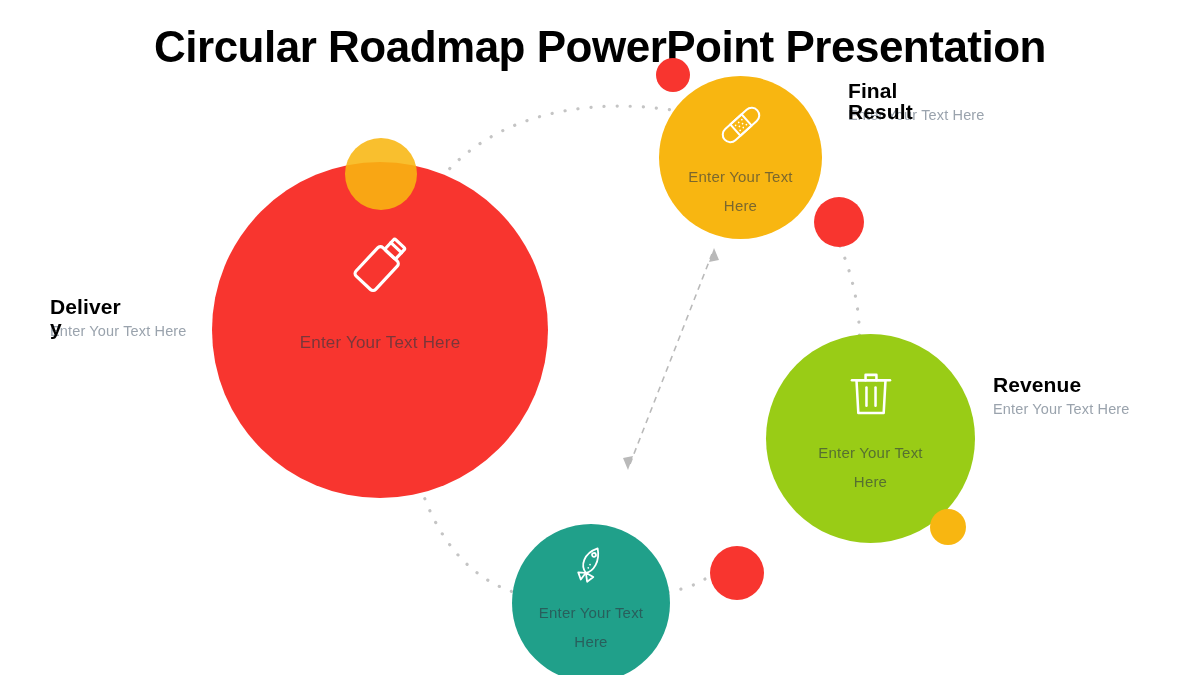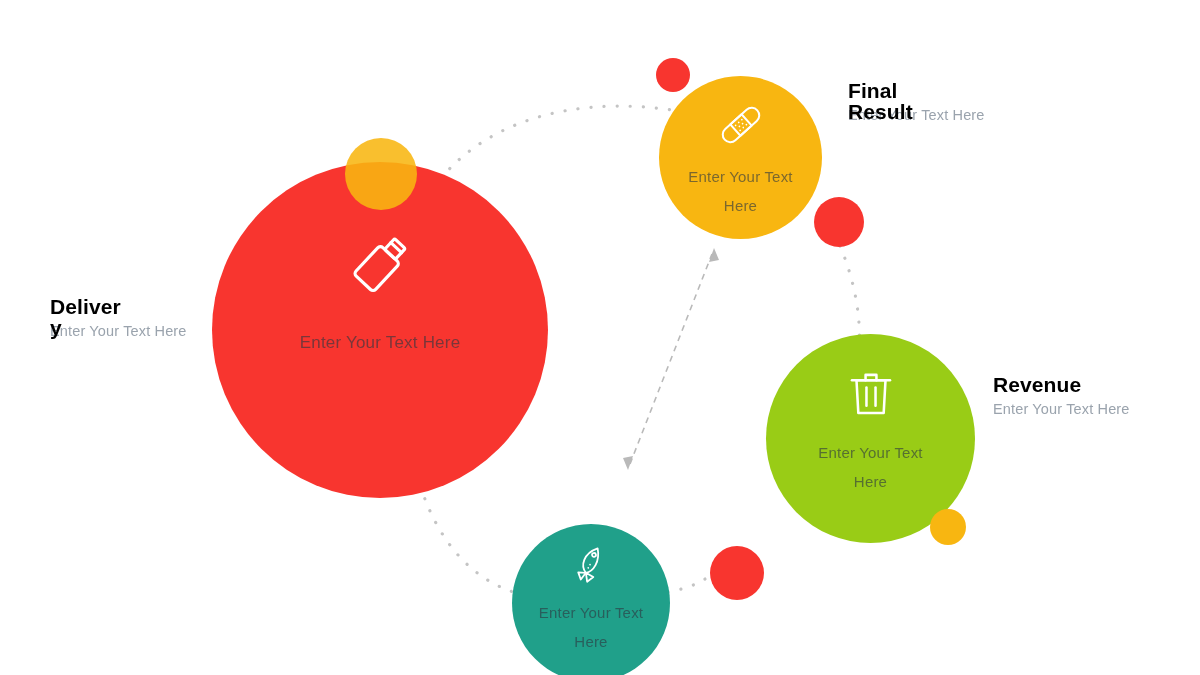--- a/index.html
+++ b/index.html
@@ -182,20 +182,21 @@
 
   #label-final .label-stack .label-title { width: 70px; }
   #label-revenue .label-stack .label-title { width: 95px; }
   #label-delivery .label-stack .label-title { width: 78px; }
 </style>
 </head>
 <body>
 
 <div id="slide">
 
+  <div id="title">Circular Roadmap PowerPoint Presentation</div>
 
   <svg id="connectors" viewBox="0 0 1200 675" xmlns="http://www.w3.org/2000/svg">
 
     <path d="M 400 300 C 400 160 520 88 672 110" fill="none" stroke="#c4c4c4" stroke-width="3.2" stroke-linecap="round" stroke-dasharray="0.1 13"></path>
 
     <path d="M 840 246 C 858 288 862 330 858 356" fill="none" stroke="#c4c4c4" stroke-width="3.2" stroke-linecap="round" stroke-dasharray="0.1 13"></path>
 
     <path d="M 404 370 C 404 500 452 576 520 594" fill="none" stroke="#c4c4c4" stroke-width="3.2" stroke-linecap="round" stroke-dasharray="0.1 13"></path>
 
     <path d="M 668 592 C 690 588 702 582 712 574" fill="none" stroke="#c4c4c4" stroke-width="3.2" stroke-linecap="round" stroke-dasharray="0.1 13"></path>

